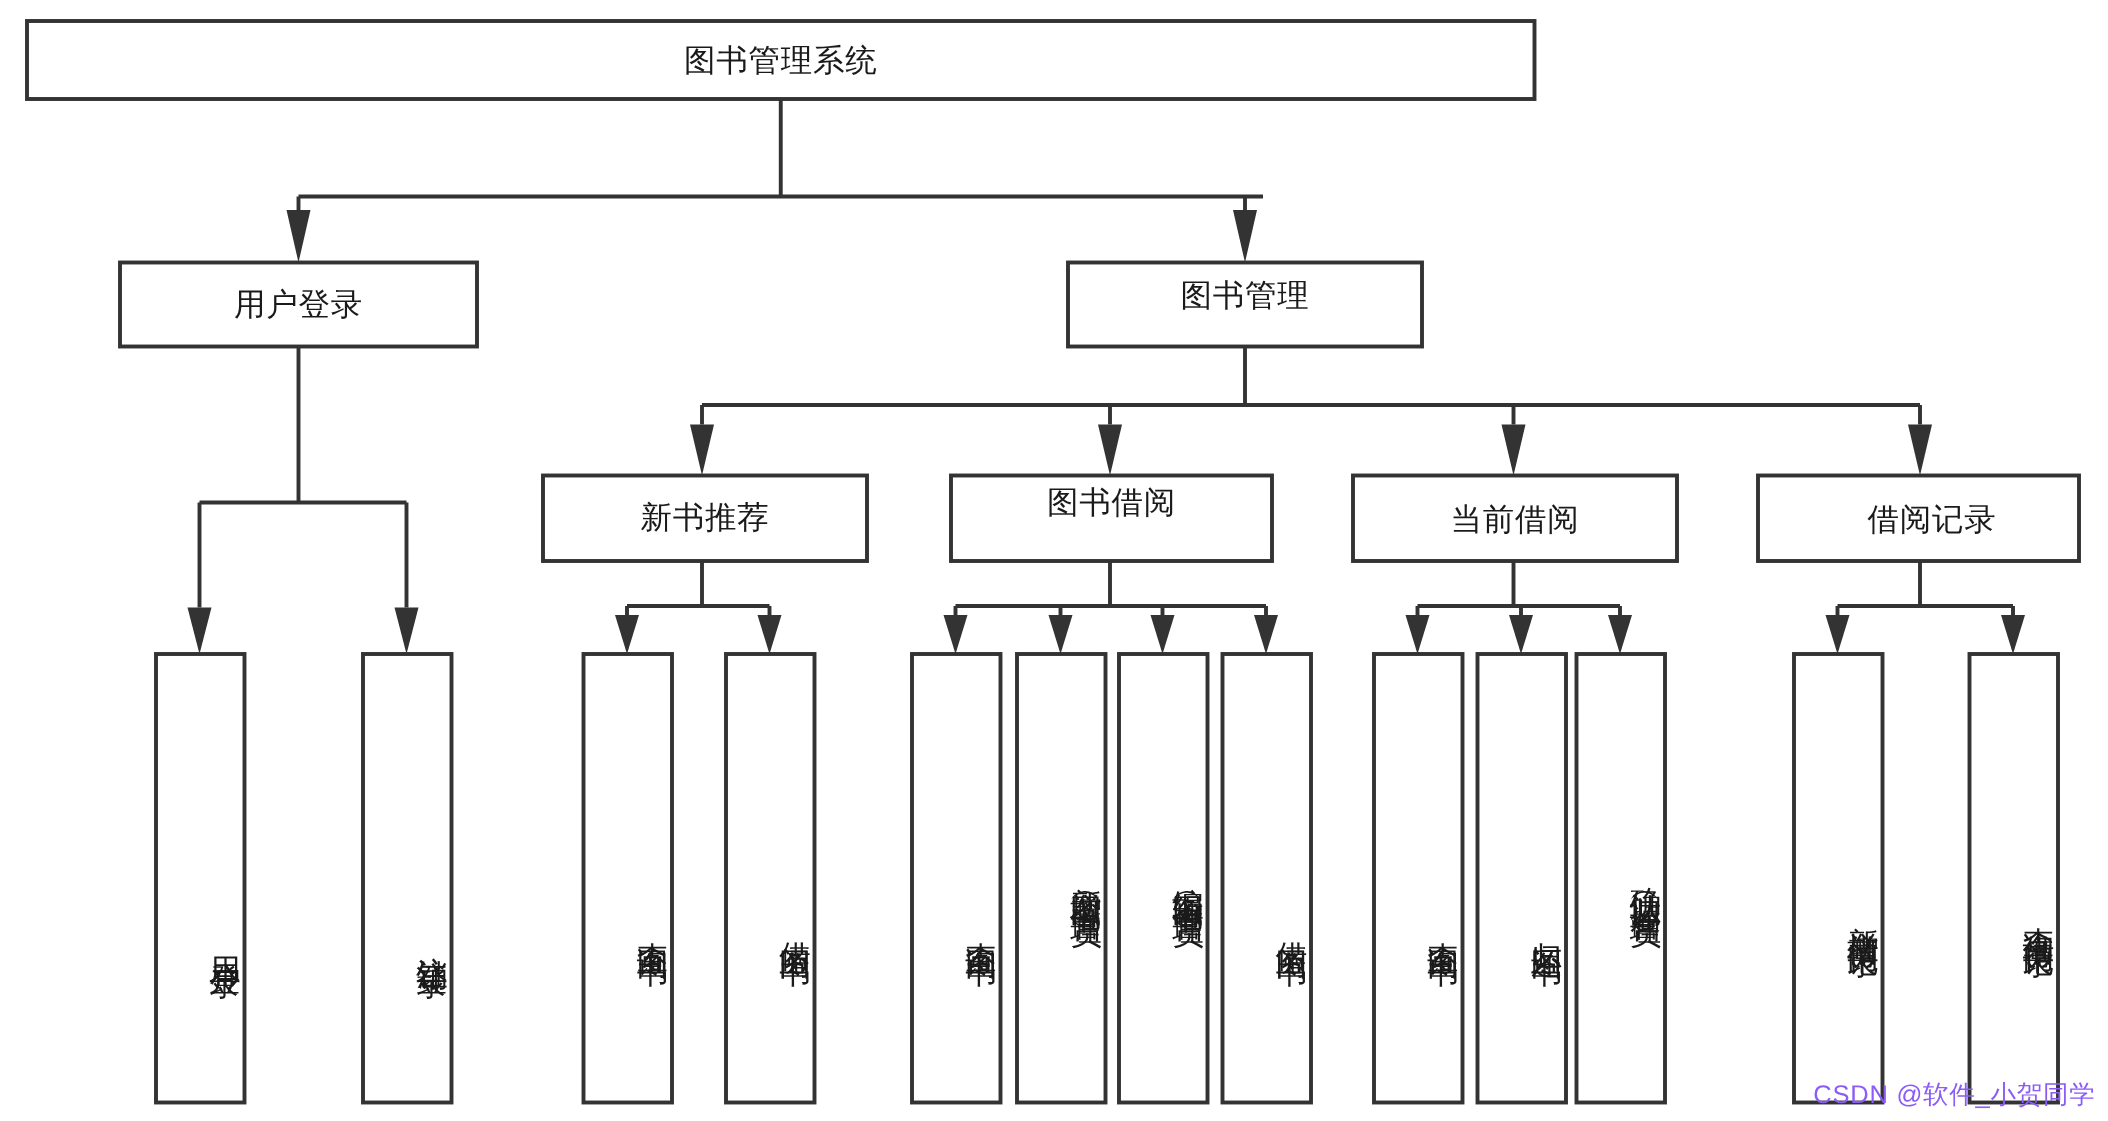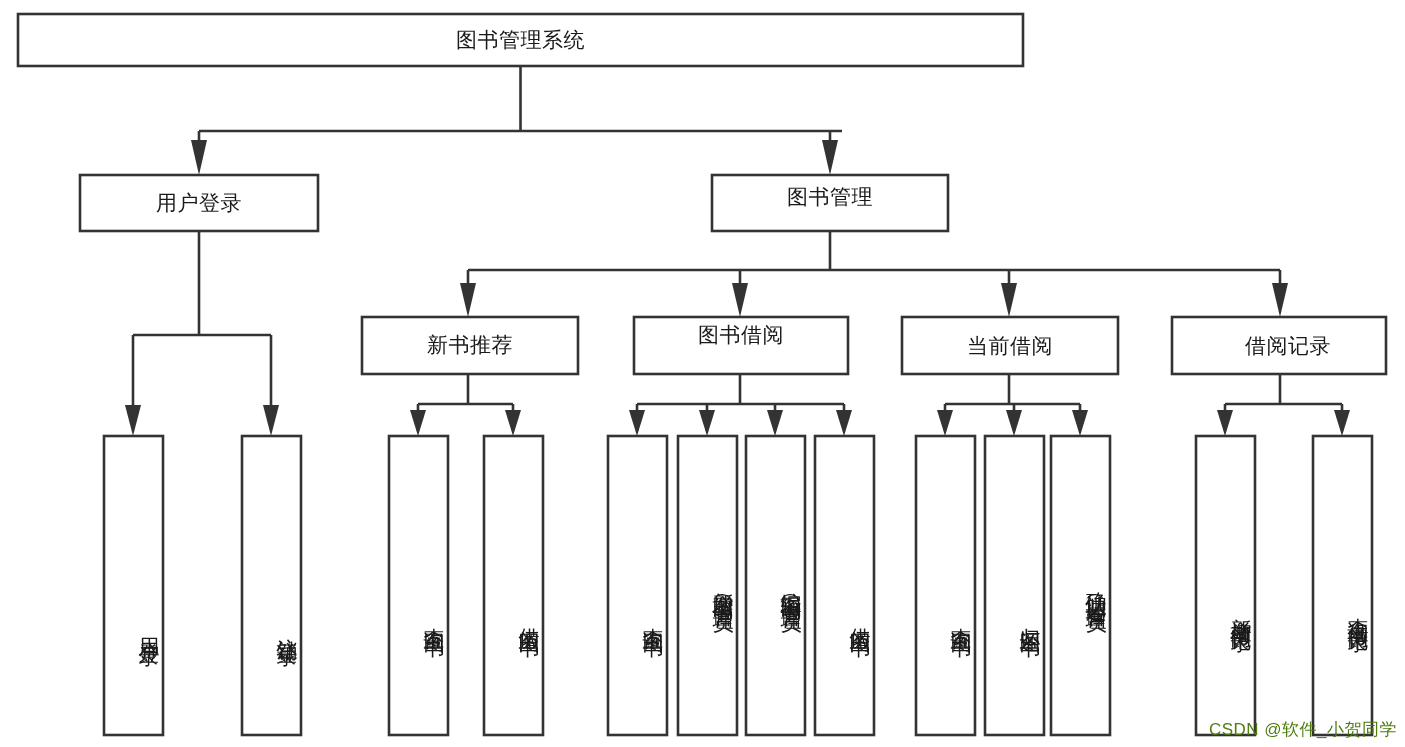--- a/index.html
+++ b/index.html
@@ -63,21 +63,21 @@
     text-orientation: upright;
     letter-spacing: 3px;
     white-space: nowrap;
     pointer-events: none;
   }
   .watermark {
     position: absolute;
     right: 8px;
     bottom: 6px;
     font-size: 17px;
-    color: #4d7c0f;
+    color: #8b5cf6;
     letter-spacing: 0.5px;
     white-space: nowrap;
     pointer-events: none;
   }
 </style>
 </head>
 <body>
 
 <div id="diagram-root">
 

